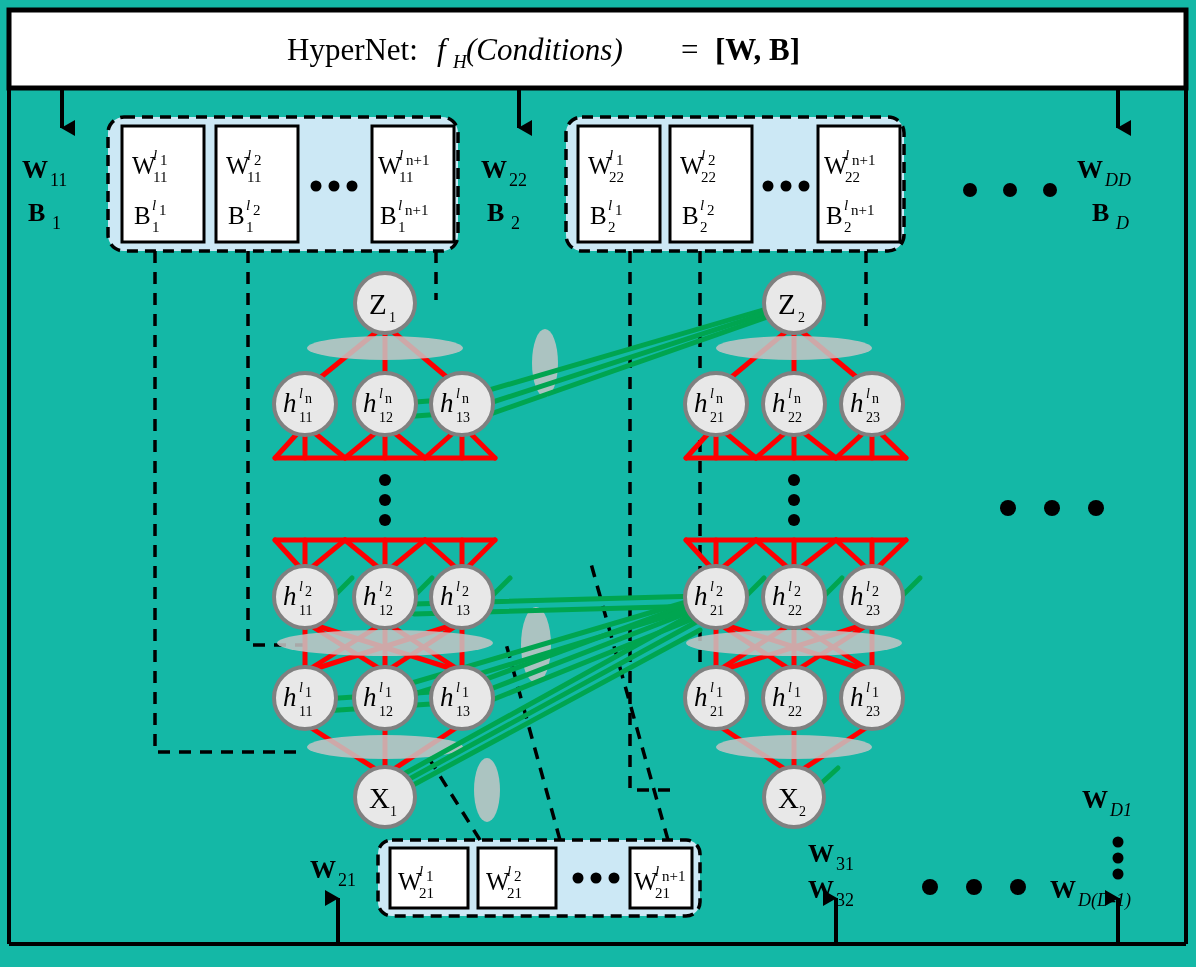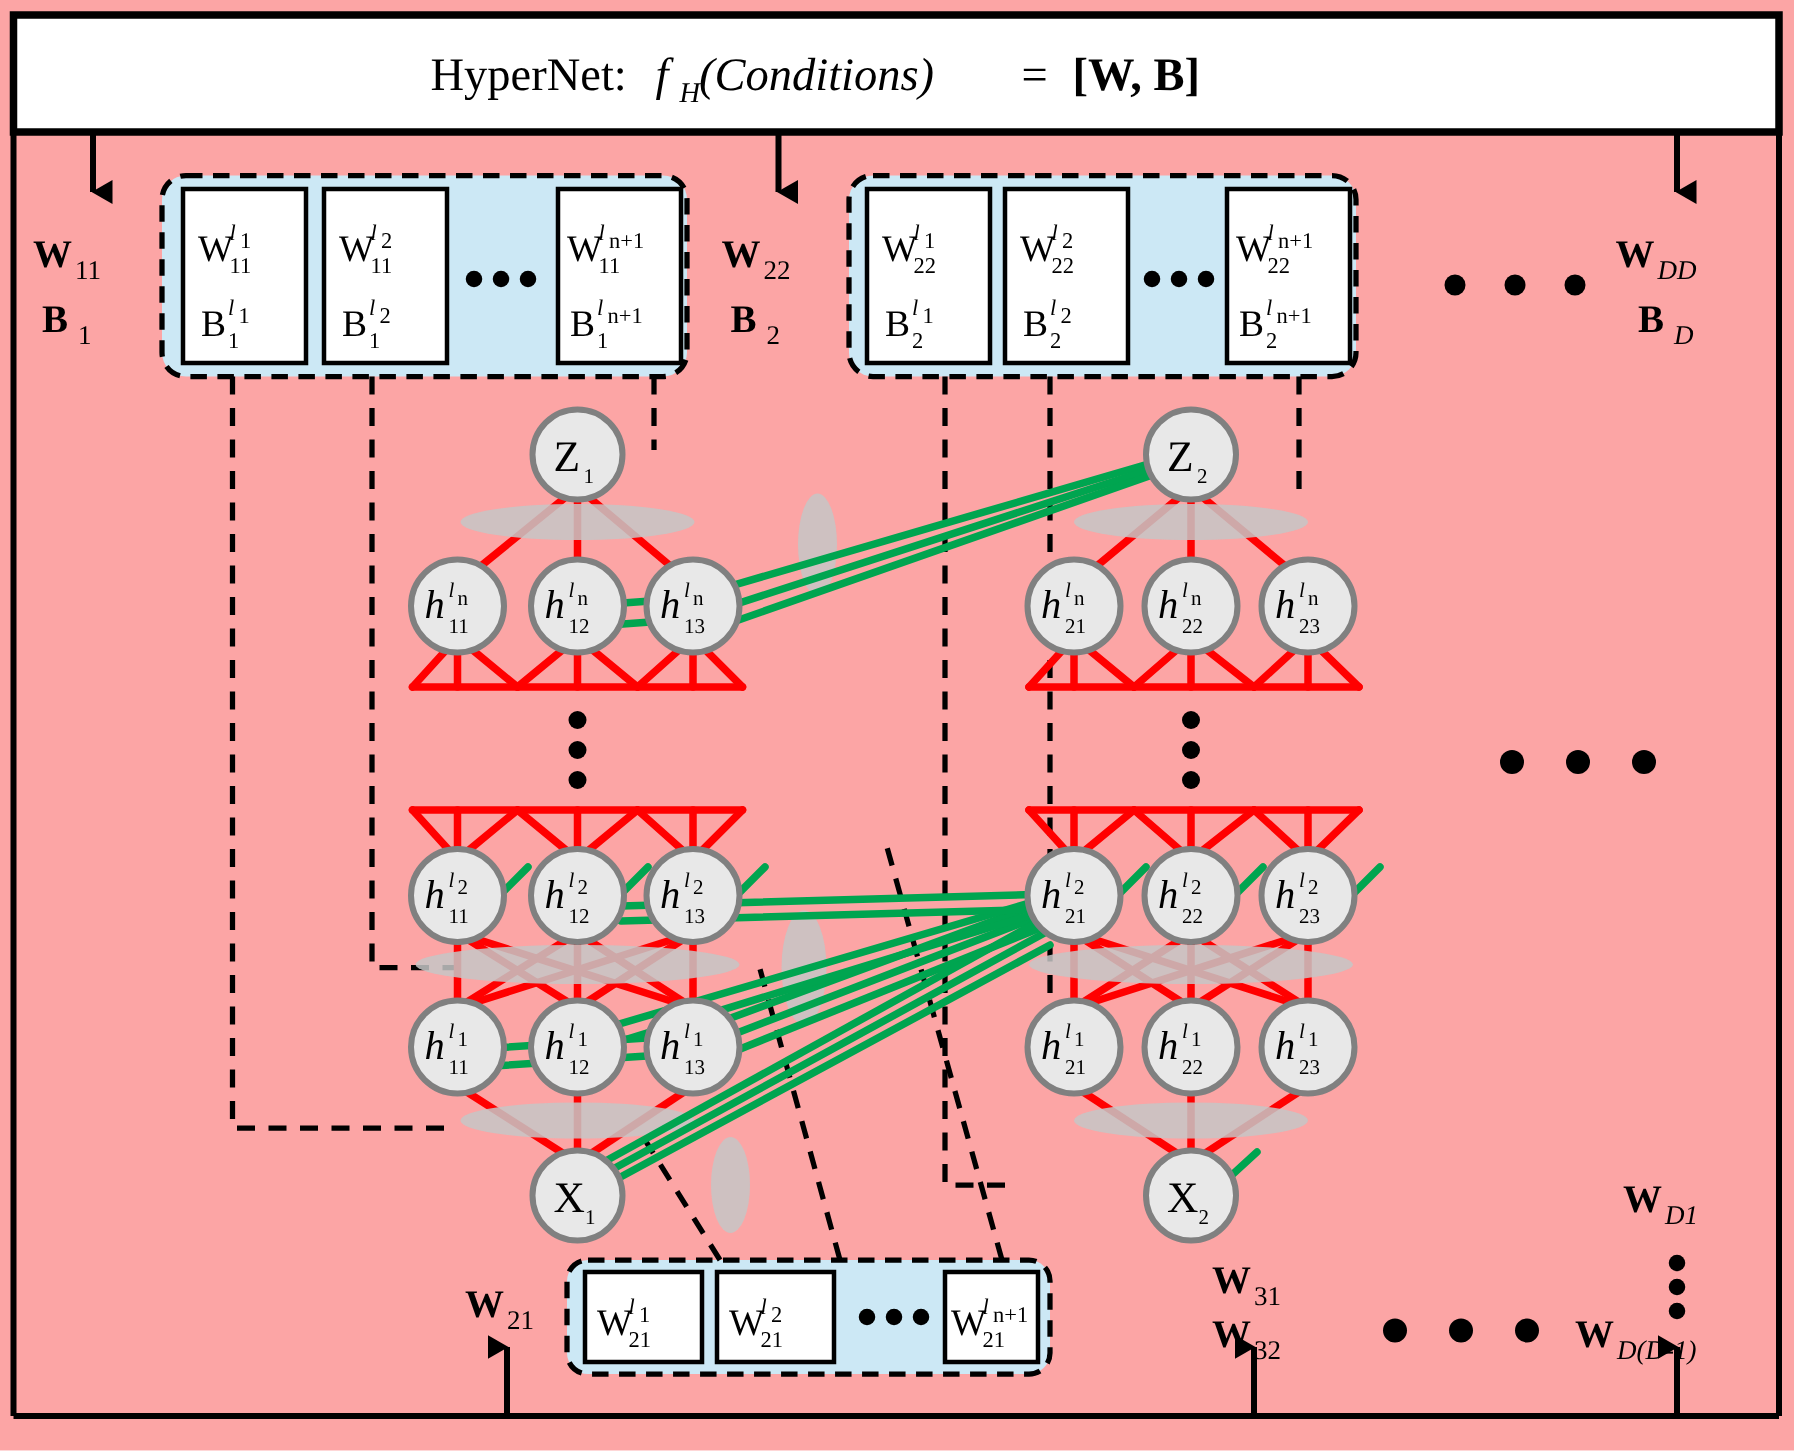--- a/index.html
+++ b/index.html
@@ -1,17 +1,17 @@
 <!DOCTYPE html>
 <html><head>
 <meta charset="utf-8">
 <style>
   html,body{margin:0;padding:0;background:#fff;}
   body{width:1196px;height:967px;font-family:"Liberation Serif",serif;}
-  #stage{position:relative;width:1196px;height:967px;overflow:hidden;background:#fca5a5;}
+  #stage{position:relative;width:1196px;height:967px;overflow:hidden;background:#14b8a6;}
   svg.layer{position:absolute;left:0;top:0;width:1196px;height:967px;}
   .mtxt{font-family:"Liberation Serif",serif;fill:#000;}
   .hdr{font-size:31px;}
   .hdr-i{font-style:italic;}
   .bld{font-weight:bold;}
   .subi{font-size:19px;font-style:italic;}
   .boxlbl{font-size:25px;}
   .boxsup{font-size:15px;font-style:italic;}
   .boxsub{font-size:15px;}
   .nodelbl{font-size:27px;font-style:italic;}

